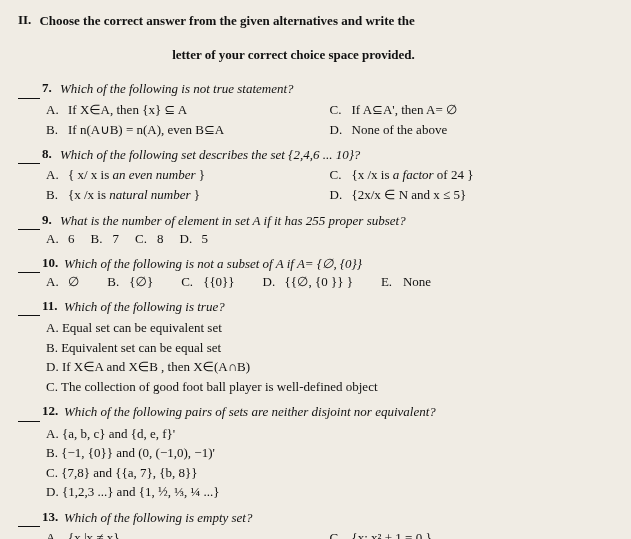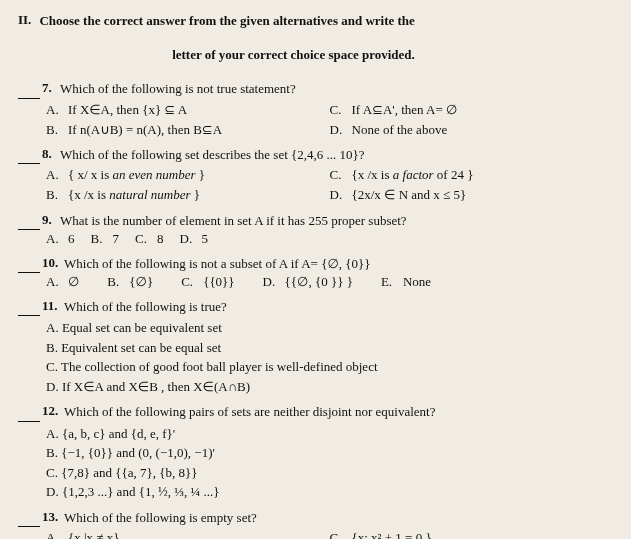--- a/index.html
+++ b/index.html
@@ -37,20 +37,21 @@
       margin-right: 2px;
       vertical-align: bottom;
     }
     .q-number {
       font-weight: bold;
       min-width: 18px;
     }
     .q-text {
       flex: 1;
       line-height: 1.4;
+      font-style: italic;
     }
     .choices {
       display: grid;
       grid-template-columns: 1fr 1fr;
       gap: 2px 0;
       padding-left: 28px;
       margin-top: 2px;
     }
     .choice {
       display: flex;
@@ -103,21 +104,21 @@
     <div class="choice">
         <span class="choice-label">A.</span>
         <span>If X∈A, then {x} ⊆ A</span>
       </div>
     <div class="choice">
         <span class="choice-label">C.</span>
         <span>If A⊆A', then A= ∅</span>
       </div>
     <div class="choice">
         <span class="choice-label">B.</span>
-        <span>If n(A∪B) = n(A), then B⊆A</span>
+        <span>If n(A∪B) = n(A), even B⊆A</span>
       </div>
     <div class="choice">
         <span class="choice-label">D.</span>
         <span>None of the above</span>
       </div>
   </div>
 </div>
 
 <div class="question-block">
   <div class="q-main-line">
@@ -203,22 +204,22 @@
 
 <div class="question-block">
   <div class="q-main-line">
     <span class="blank"></span>
     <span class="q-number" style="min-width:22px;">11.</span>
     <span class="q-text">Which of the following is true?</span>
   </div>
   <div class="q-sub-list">
     <div class="sub-item">A.  Equal set can be equivalent set</div>
     <div class="sub-item">B.  Equivalent set can be equal set</div>
+    <div class="sub-item">D.  If X∈A and X∈B , then X∈(A∩B)</div>
     <div class="sub-item">C.  The collection of good foot ball player is well-defined  object</div>
-    <div class="sub-item">D.  If X∈A and X∈B , then X∈(A∩B)</div>
   </div>
 </div>
 
 <div class="question-block">
   <div class="q-main-line">
     <span class="blank"></span>
     <span class="q-number" style="min-width:22px;">12.</span>
     <span class="q-text">Which of the following pairs of sets are neither disjoint nor equivalent?</span>
   </div>
   <div class="q-sub-list">

